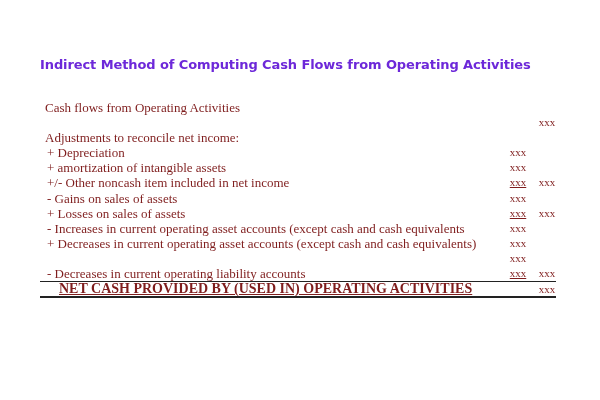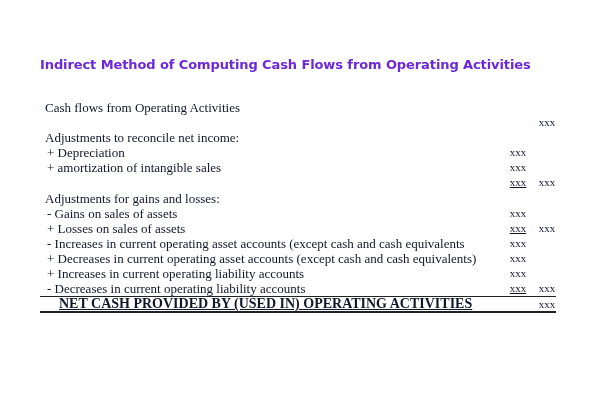--- a/index.html
+++ b/index.html
@@ -4,21 +4,21 @@
   <style>
     html, body { margin: 0; padding: 0; background: #ffffff; }
     body { width: 600px; height: 400px; position: relative; overflow: hidden; }
     .title {
       position: absolute; left: 40px; top: 57px;
       font-family: "DejaVu Sans", sans-serif; font-weight: bold;
       font-size: 13px; color: #6d28d9; letter-spacing: -0.1px; white-space: nowrap;
     }
     .stmt {
       position: absolute; left: 40px; top: 100px; width: 516px;
-      font-family: "Liberation Serif", serif; font-size: 13px; color: #0f172a;
+      font-family: "Liberation Serif", serif; font-size: 13px; color: #7f1d1d;
     }
     .row { position: relative; height: 15.1px; line-height: 15.1px; white-space: nowrap; }
     .row .label { position: absolute; left: 5px; }
     .row.indent .label { left: 7px; }
     .row .c1 { position: absolute; left: 465px; width: 26px; text-align: center; font-size: 11px; }
     .row .c2 { position: absolute; left: 494px; width: 26px; text-align: center; font-size: 11px; }
     .row .u { text-decoration: underline; }
     .row.total { border-top: 1.5px solid #222; border-bottom: 2px solid #222; height: 14px; line-height: 14px; margin-top: 0px; }
     .row.total .label { font-weight: bold; font-size: 14px; left: 19px; text-decoration: underline; }
   </style>
@@ -35,49 +35,46 @@
     <span class="c2">xxx</span>
   </div>
   <div class="row">
     <span class="label">Adjustments to reconcile net income:</span>
   </div>
   <div class="row indent">
     <span class="label">+ Depreciation</span>
     <span class="c1">xxx</span>
   </div>
   <div class="row indent">
-    <span class="label">+ amortization of intangible sales</span>
+    <span class="label">+ amortization of intangible assets</span>
     <span class="c1">xxx</span>
   </div>
   <div class="row indent">
+    <span class="label">+/- Other noncash item included in net income</span>
     <span class="c1 u">xxx</span>
     <span class="c2">xxx</span>
-  </div>
-  <div class="row">
-    <span class="label">Adjustments for gains and losses:</span>
   </div>
   <div class="row indent">
     <span class="label">- Gains on sales of assets</span>
     <span class="c1">xxx</span>
   </div>
   <div class="row indent">
     <span class="label">+ Losses on sales of assets</span>
     <span class="c1 u">xxx</span>
     <span class="c2">xxx</span>
   </div>
   <div class="row indent">
     <span class="label">- Increases in current operating asset accounts (except cash and cash equivalents</span>
     <span class="c1">xxx</span>
   </div>
   <div class="row indent">
     <span class="label">+ Decreases in current operating asset accounts (except cash and cash equivalents)</span>
     <span class="c1">xxx</span>
   </div>
   <div class="row indent">
-    <span class="label">+ Increases in current operating liability accounts</span>
     <span class="c1">xxx</span>
   </div>
   <div class="row indent">
     <span class="label">- Decreases in current operating liability accounts</span>
     <span class="c1 u">xxx</span>
     <span class="c2">xxx</span>
   </div>
   <div class="row total">
     <span class="label">NET CASH PROVIDED BY (USED IN) OPERATING ACTIVITIES</span>
     <span class="c2">xxx</span>

